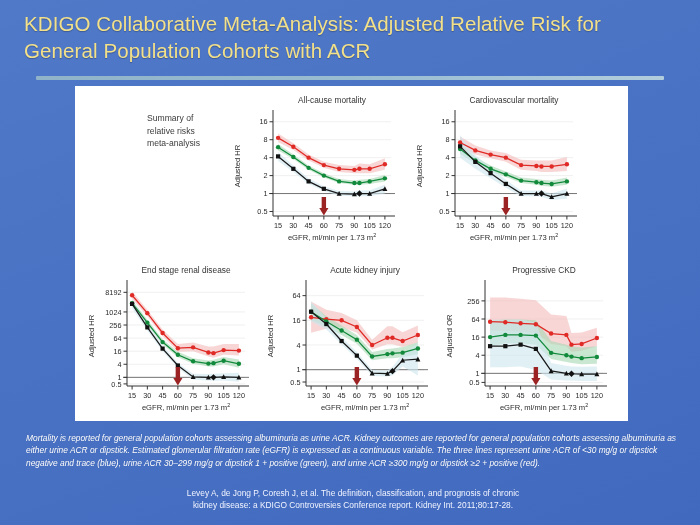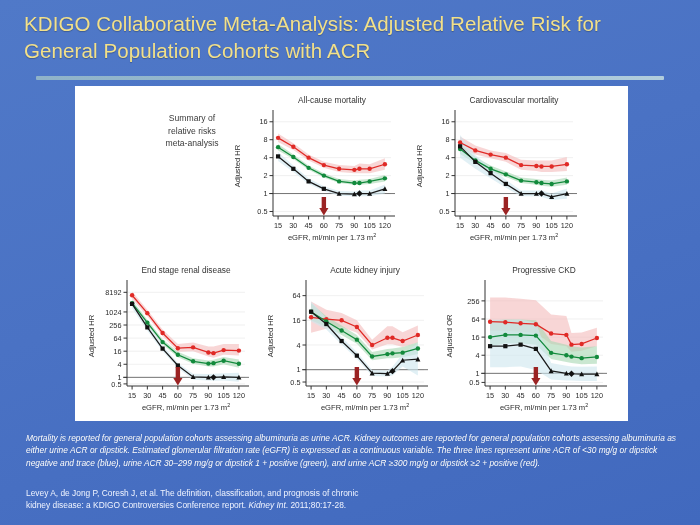--- a/index.html
+++ b/index.html
@@ -27,38 +27,38 @@
   }
 
   
   .figure{
     position:absolute;left:75px;top:86px;width:553px;height:335px;
     background:#ffffff;
   }
 
   
   .summary{
-    position:absolute;left:58px;top:26px;width:118px;
-    text-align:center;color:#3b3b3b;
+    position:absolute;left:72px;top:26px;width:118px;
+    color:#3b3b3b;
     font-size:8.6px;line-height:12.6px;
   }
 
   
   .caption{
     position:absolute;left:26px;top:432px;width:654px;
     color:#ffffff;font-size:8.4px;line-height:12.4px;
     text-shadow:0 0 1px rgba(0,0,0,.12);
   }
   .caption p{margin:0 0 1px 0;font-style:italic;}
   .cite{
     position:absolute;left:26px;top:487px;width:654px;
-    color:#f0f4ff;font-size:8.4px;line-height:12.4px;
+    color:#f0f4ff;font-size:8.4px;line-height:12.4px;text-align:center;
   }
   .cite p{margin:0;}
-  .cite .j{font-style:italic;}
+  .cite .j{}
 
   
   svg text{font-family:"Liberation Sans", sans-serif;fill:#2b2b2b;}
   .panel-title{font-size:8.3px;text-anchor:middle;fill:#333;}
   .tick{font-size:7.3px;fill:#2b2b2b;}
   .ytick{text-anchor:end;}
   .xtick{text-anchor:middle;}
   .axlabel{font-size:7.6px;text-anchor:middle;fill:#2b2b2b;}
   .ylabel{font-size:7.6px;text-anchor:middle;fill:#2b2b2b;}
   .sup{font-size:5.4px;}

